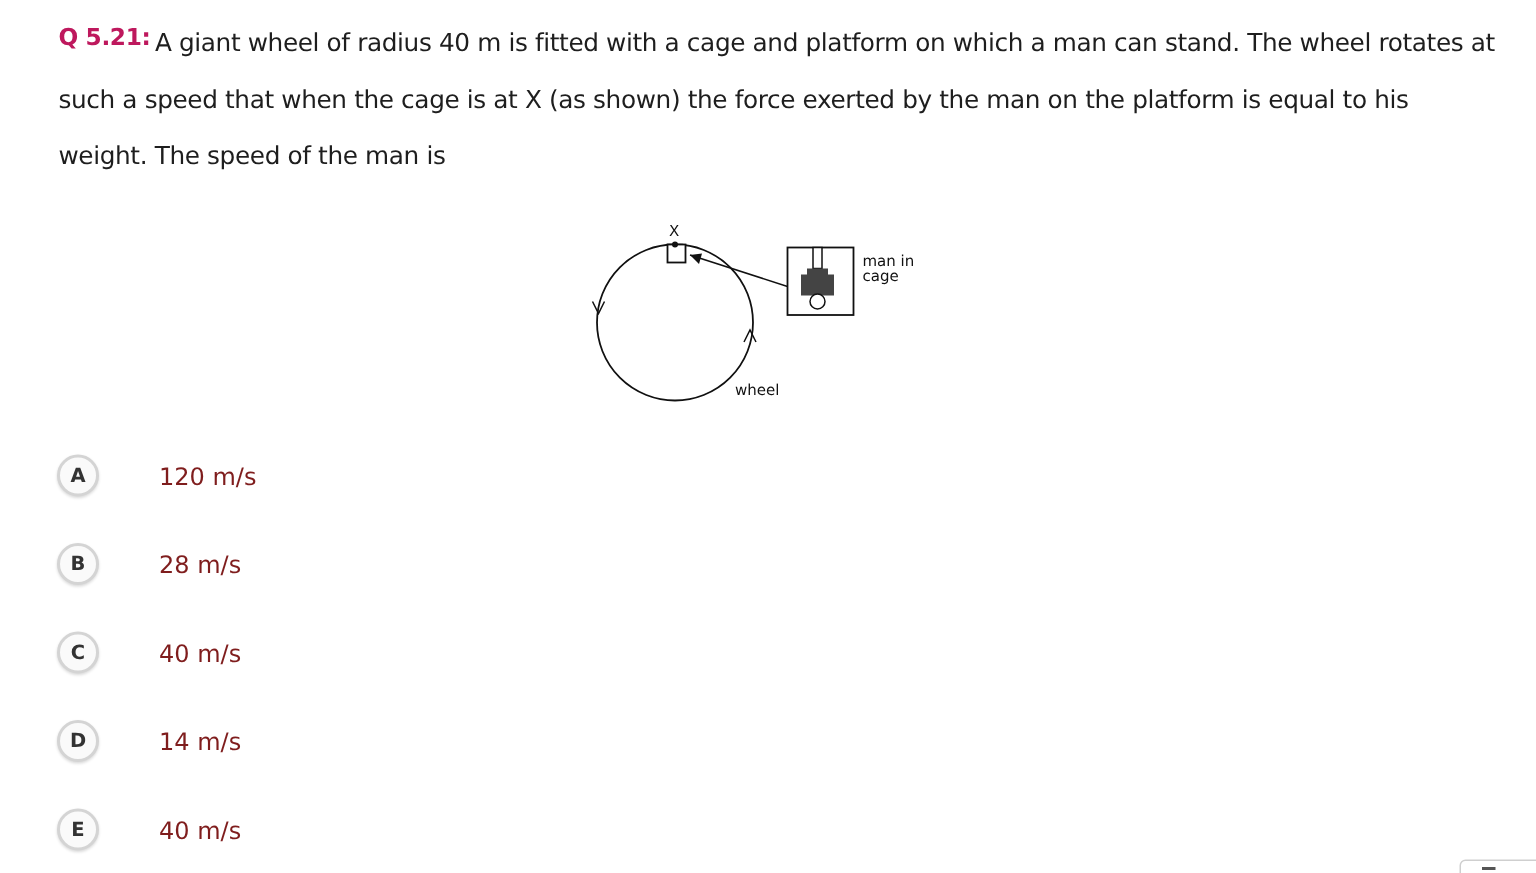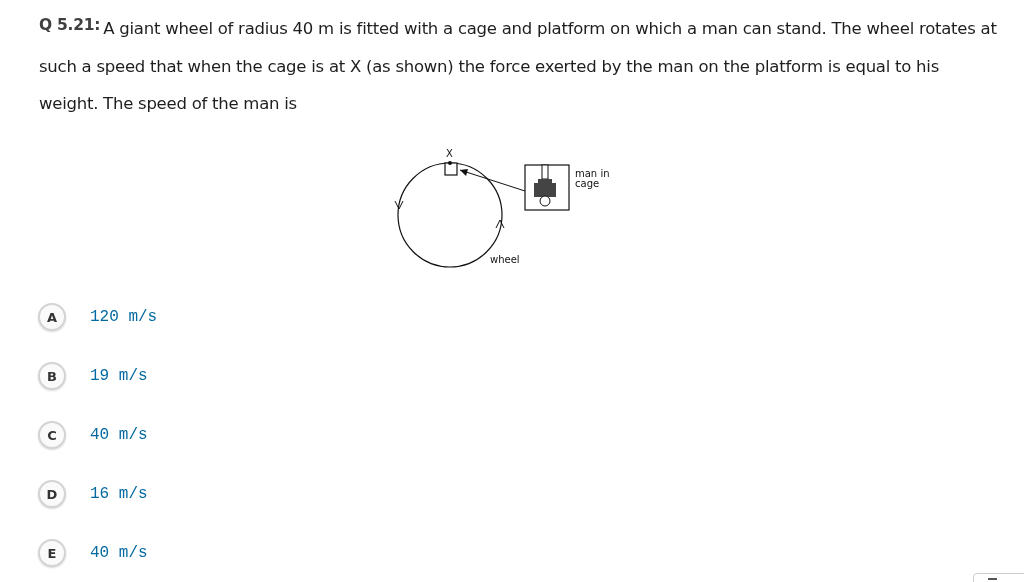--- a/index.html
+++ b/index.html
@@ -7,37 +7,37 @@
       width: 1024px; height: 582px; overflow: hidden;
       background: #ffffff; position: relative;
       font-family: "DejaVu Sans", "Liberation Sans", sans-serif;
       color: #222222;
     }
     .question {
       position: absolute; left: 39px; top: 10px; width: 960px;
       font-size: 16.5px; line-height: 37px; color: #1e1e1e;
       letter-spacing: -0.25px;
     }
-    .qnum { font-weight: bold; font-size: 15.5px; color: #404040; position: relative; top: -4px; margin-right: 3px; }
+    .qnum { font-weight: bold; font-size: 15.5px; color: #be185d; position: relative; top: -4px; margin-right: 3px; }
     .figure { position: absolute; left: 380px; top: 135px; width: 260px; height: 140px; }
     .options { position: absolute; left: 38px; top: 300px; }
     .option {
       position: absolute; left: 0; height: 34px; width: 300px;
       display: flex; align-items: center; cursor: pointer;
     }
     .option-circle {
       width: 28px; height: 28px; border-radius: 50%;
       border: 2px solid #d4d4d4; box-sizing: border-box;
       display: flex; align-items: center; justify-content: center;
       font-weight: bold; font-size: 13px; color: #333;
       background: #fafafa;
       box-shadow: 0 1px 2px rgba(0,0,0,0.15);
     }
     .option-text {
-      margin-left: 24px; font-size: 16px; color: #0369a1; font-family: Liberation Mono, monospace;
+      margin-left: 40px; font-size: 16px; color: #7f1d1d;
     }
     .scroll-top {
       position: absolute; left: 973px; top: 573px; width: 60px; height: 20px;
       border: 1px solid #cfcfcf; border-radius: 4px; background: #fff;
       box-sizing: border-box;
     }
     .scroll-top-glyph {
       position: absolute; left: 14px; top: 4px; width: 9px; height: 2px; background: #555;
     }
   </style>
@@ -75,29 +75,29 @@
   </svg>
 </div>
 
 <div class="options">
   <div class="option" style="top:0px;">
     <div class="option-circle">A</div>
     <span class="option-text">120 m/s</span>
   </div>
   <div class="option" style="top:59px;">
     <div class="option-circle">B</div>
-    <span class="option-text">19 m/s</span>
+    <span class="option-text">28 m/s</span>
   </div>
   <div class="option" style="top:118px;">
     <div class="option-circle">C</div>
     <span class="option-text">40 m/s</span>
   </div>
   <div class="option" style="top:177px;">
     <div class="option-circle">D</div>
-    <span class="option-text">16 m/s</span>
+    <span class="option-text">14 m/s</span>
   </div>
   <div class="option" style="top:236px;">
     <div class="option-circle">E</div>
     <span class="option-text">40 m/s</span>
   </div>
 </div>
 
 <div class="scroll-top">
   <span class="scroll-top-glyph"></span>
 </div>

